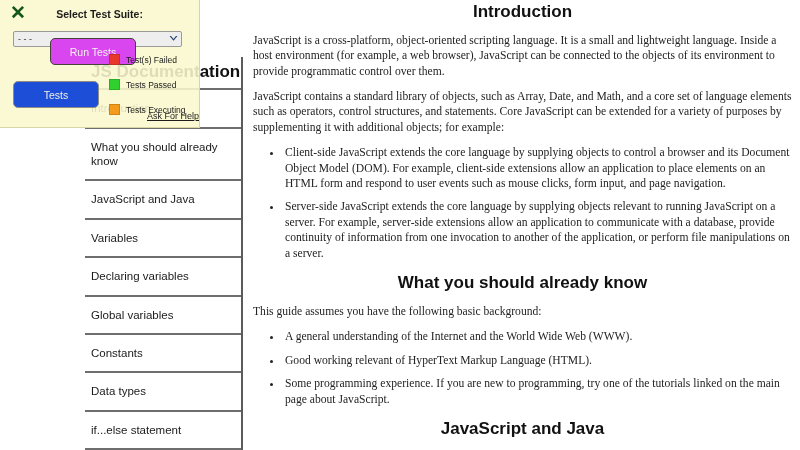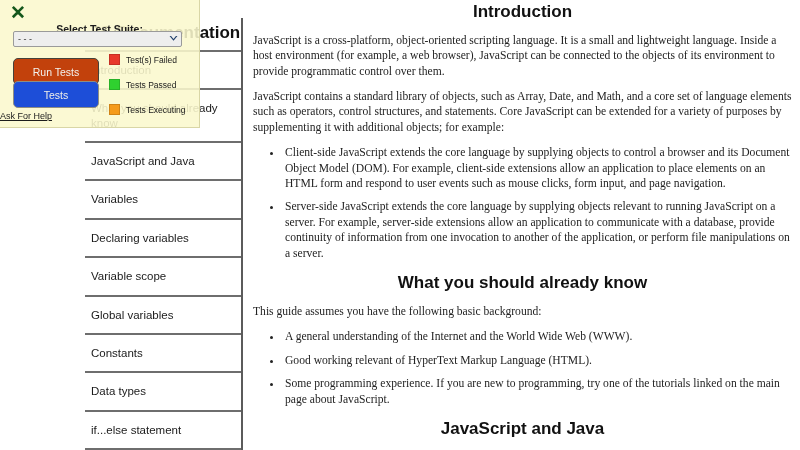--- a/index.html
+++ b/index.html
@@ -123,21 +123,21 @@
     font-weight: bold;
     line-height: 20px;
     text-align: center;
     cursor: pointer;
     user-select: none;
   }
   #suite-label {
     position: absolute;
     left: 0;
     right: 0;
-    top: 23px;
+    top: 8px;
     text-align: center;
     font-size: 10.5px;
     font-weight: bold;
     color: #1c1c1c;
   }
   #suite-select {
     position: absolute;
     left: 13px;
     top: 31px;
     width: 169px;
@@ -168,24 +168,25 @@
     height: 27px;
     border-radius: 5px;
     font-size: 10.5px;
     text-align: center;
     line-height: 27px;
     cursor: pointer;
     user-select: none;
     box-sizing: border-box;
   }
   #run-tests-btn {
-    top: 58px;
-    background: #c2410c;
+    top: 38px;
+    background: #d946ef;
     color: #f2f2ee;
     border: 1px solid #44423b;
+    margin-left: 37px;
   }
   #tests-btn {
     top: 81px;
     background: #1d4ed8;
     color: #eeeee8;
     border: 1px solid #8f8e82;
   }
   #legend {
     position: absolute;
     left: 109px;
@@ -209,41 +210,40 @@
   .legend-label {
     font-size: 8.5px;
     color: #1a1a1a;
     white-space: nowrap;
   }
   #ask-help {
     position: absolute;
     left: 0;
     right: 0;
     top: 111px;
-    text-align: left;
+    text-align: right;
     font-size: 9px;
     color: #1c1c1c;
     text-decoration: underline;
     cursor: pointer;
   }
 </style>
 </head>
 <body>
 
 <div id="page">
 
   <nav id="sidebar">
     <div id="sidebar-inner">
       <div class="nav-title">JS Documentation</div>
       <div class="nav-item">Introduction</div>
       <div class="nav-item tall">What you should already know</div>
       <div class="nav-item">JavaScript and Java</div>
       <div class="nav-item">Variables</div>
       <div class="nav-item">Declaring variables</div>
-      <div class="nav-item">Variable scope</div>
       <div class="nav-item">Global variables</div>
       <div class="nav-item">Constants</div>
       <div class="nav-item">Data types</div>
       <div class="nav-item">if...else statement</div>
 
     </div>
   </nav>
 
   <main id="main">
 

